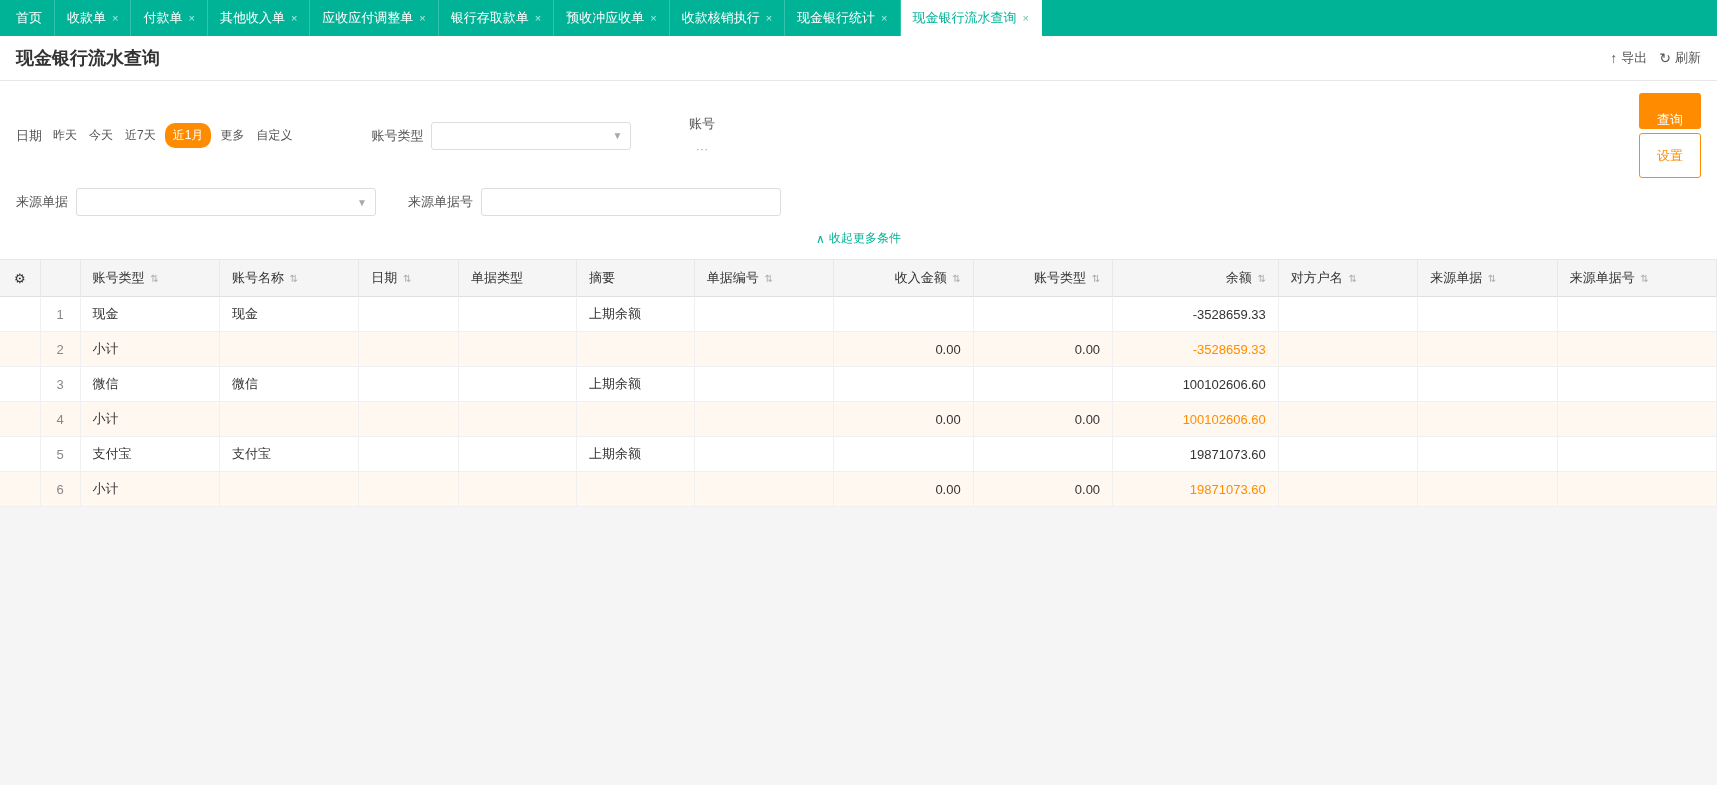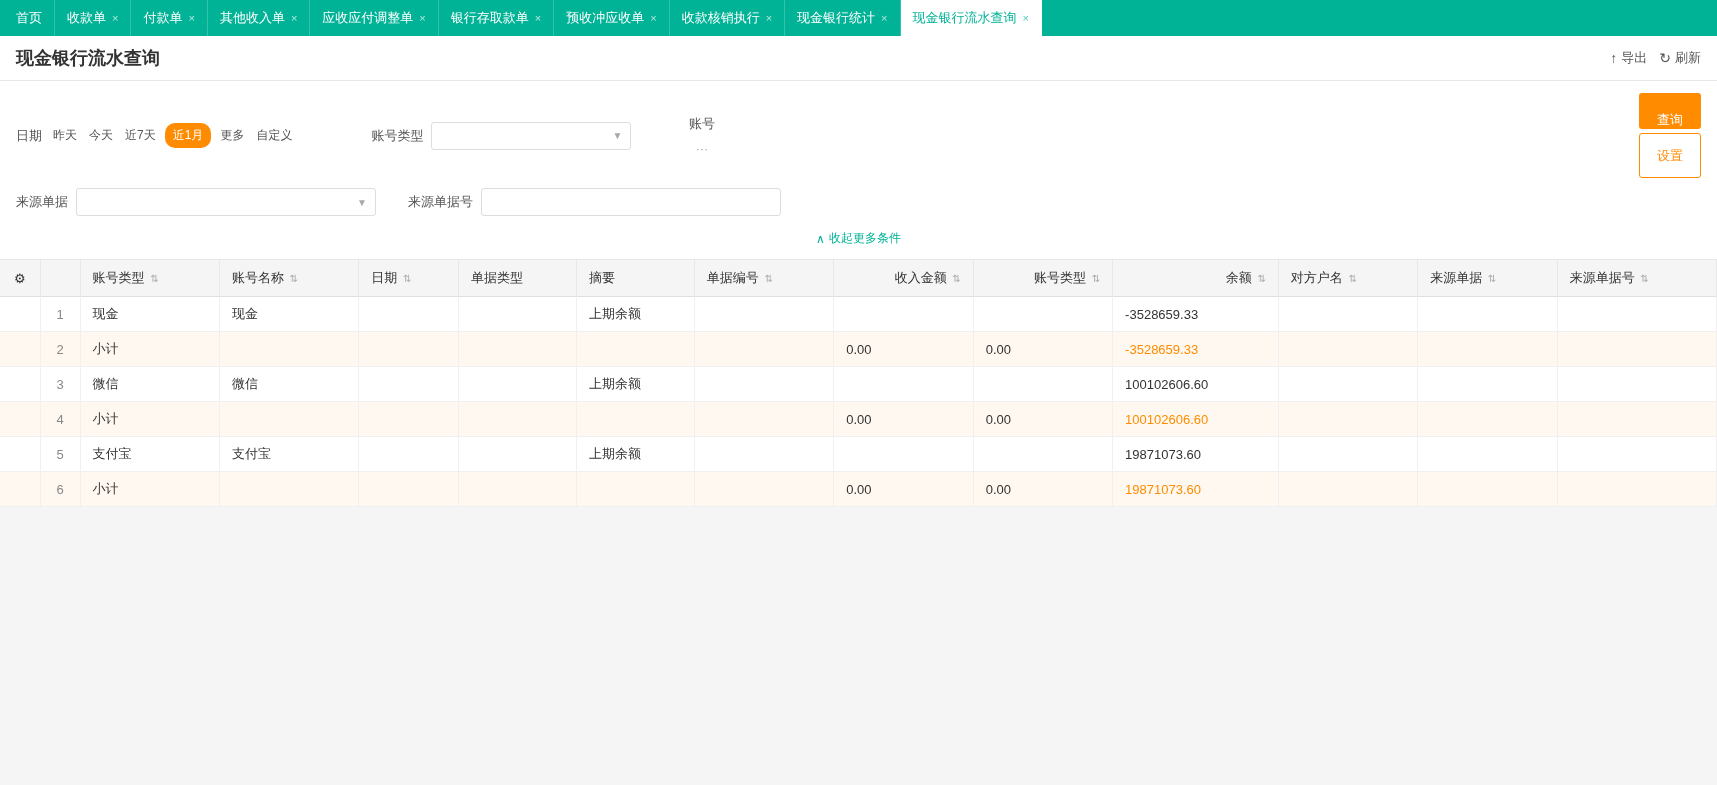--- a/index.html
+++ b/index.html
@@ -210,21 +210,21 @@
     tbody tr.subtotal {
       background: #fff8f0;
     }
     tbody td {
       padding: 8px 12px;
       color: #333;
       border-right: 1px solid #f0f0f0;
       white-space: nowrap;
     }
     .td-number {
-      text-align: left;
+      text-align: right;
       margin-top: 20px;
     }
     .row-num {
       color: #888;
       text-align: center;
     }
   </style>
 </head>
 <body>
 

